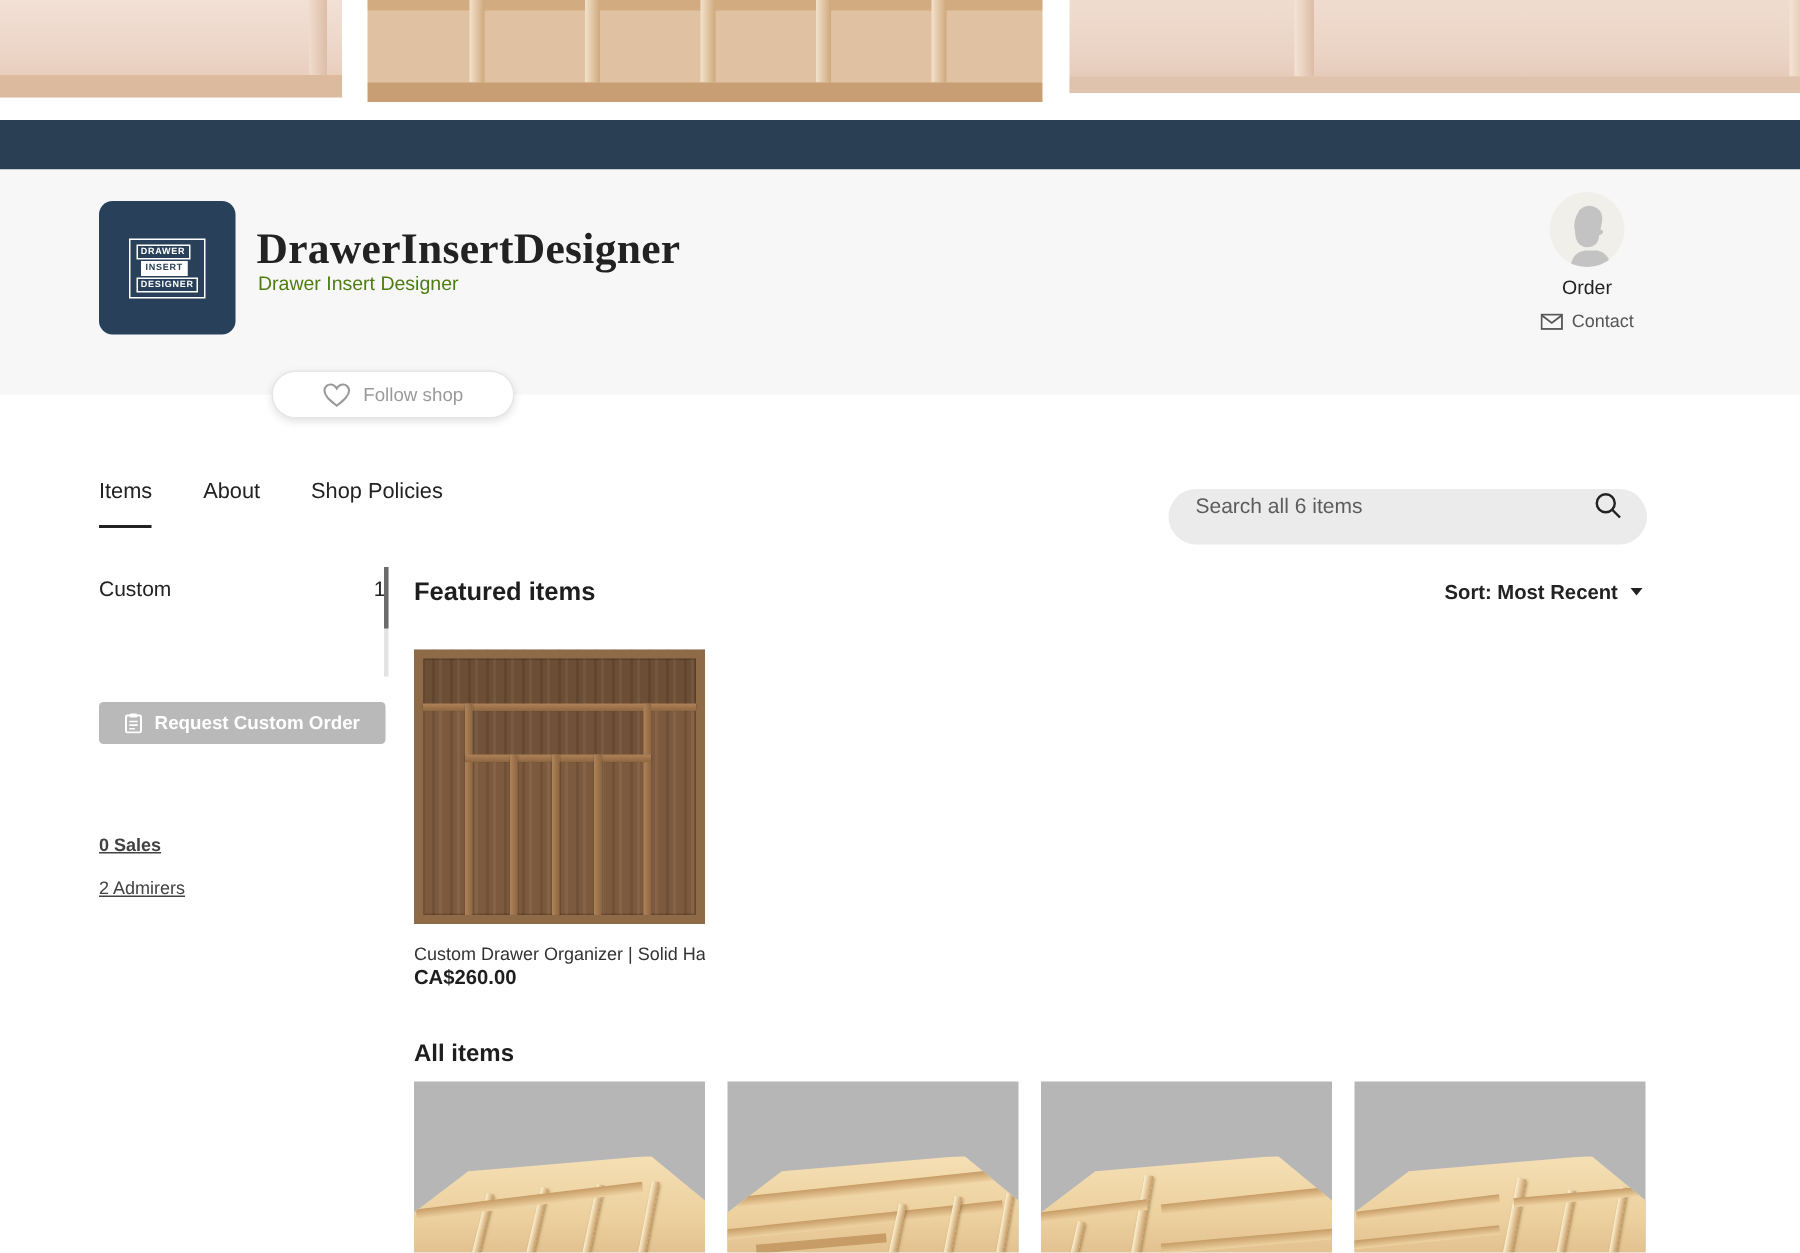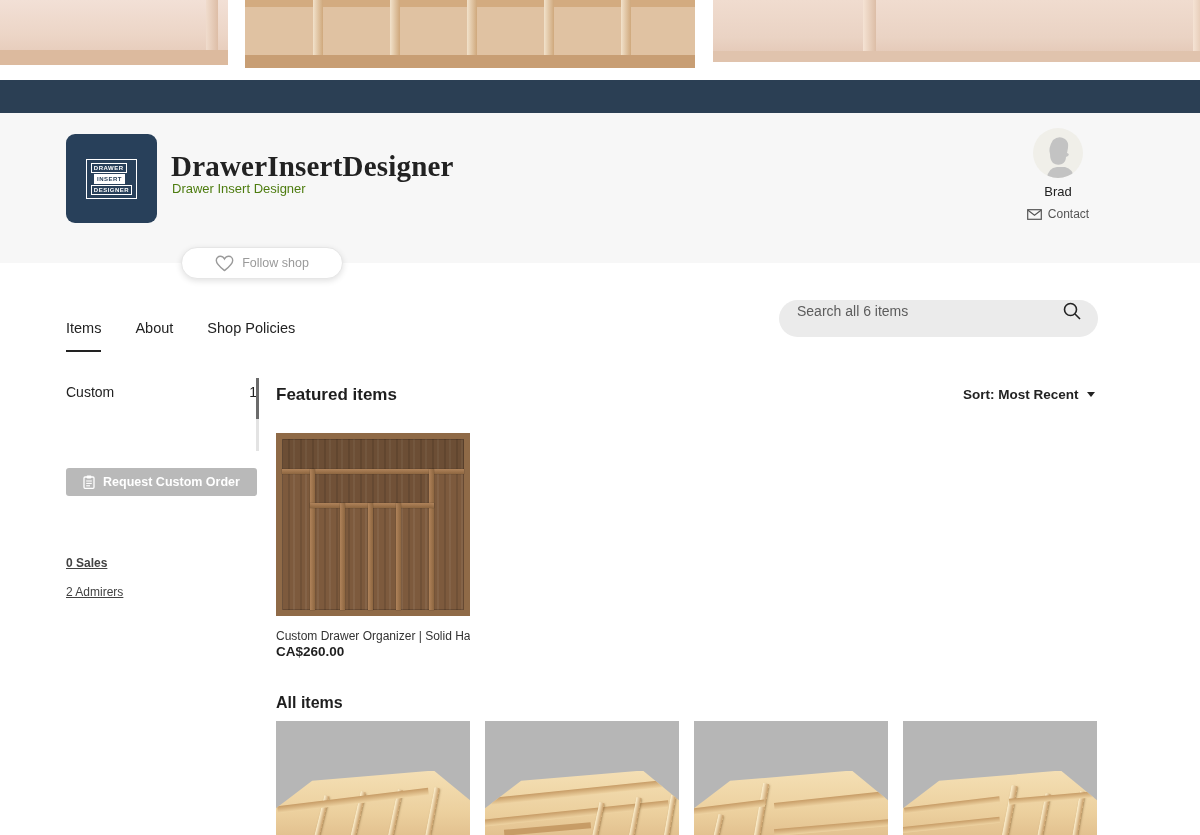--- a/index.html
+++ b/index.html
@@ -47,21 +47,21 @@
   .follow-btn { position:absolute; left:181px; top:247px; width:162px; height:32px; background:#fff;
     border:1px solid #e6e6e6; border-radius:17px; box-shadow:0 2px 6px rgba(0,0,0,.12);
     display:flex; align-items:center; justify-content:center; gap:8px; cursor:pointer; }
   .follow-btn span.txt { font-size:12.5px; color:#9a9a9a; }
 
   
   .tabs { position:absolute; left:66px; top:320px; display:flex; gap:34px; }
   .tab { font-size:14.5px; color:#222; padding-bottom:14px; cursor:pointer; position:relative; }
   .tab.active { border-bottom:2px solid #222; }
 
-  .searchbar { position:absolute; left:779px; top:300px; width:319px; height:37px; border-radius:22px;
+  .searchbar { position:absolute; left:779px; top:326px; width:319px; height:37px; border-radius:22px;
     display:flex; align-items:center; padding:0 16px 16px 18px; }
   .searchbar input { flex:1; border:none; outline:none; background:transparent; font-size:14px; color:#444;
     font-family:"Liberation Sans", sans-serif; }
   .searchbar input::placeholder { color:#5c5c5c; opacity:1; }
   .search-ic { cursor:pointer; display:flex; }
 
   
   .sidebar { position:absolute; left:66px; top:378px; width:191px; }
   .cat-row { display:flex; justify-content:space-between; align-items:center; height:27px; margin-bottom:9px;
     font-size:14px; color:#222; cursor:pointer; }
@@ -150,21 +150,21 @@
   <h1 class="shop-name">DrawerInsertDesigner</h1>
   <div class="shop-tagline">Drawer Insert Designer</div>
 
   <div class="owner">
     <div class="avatar">
       <svg width="50" height="50" viewBox="0 0 50 50">
         <path d="M20 12 q6 -5 12 -1 q4 3 3 9 l-1 5 q3 1 1 3 l-2 1 q0 5 -4 7 q-5 2 -9 -1 q-3 -3 -3 -9 q-2 -6 3 -14 Z" fill="#c3c3c3"></path>
         <path d="M14 50 q1 -10 10 -11 l8 0 q8 2 9 11 Z" fill="#c3c3c3"></path>
       </svg>
     </div>
-    <div class="owner-name">Brad</div>
+    <div class="owner-name">Order</div>
     <div class="owner-contact">
       <svg width="15" height="11" viewBox="0 0 15 11">
         <rect x="0.7" y="0.7" width="13.6" height="9.6" fill="none" stroke="#555" stroke-width="1.2"></rect>
         <path d="M1 1.3 L7.5 6.3 L14 1.3" fill="none" stroke="#555" stroke-width="1.2"></path>
       </svg>
       <span>Contact</span>
     </div>
   </div>
 
   <div class="follow-btn">

